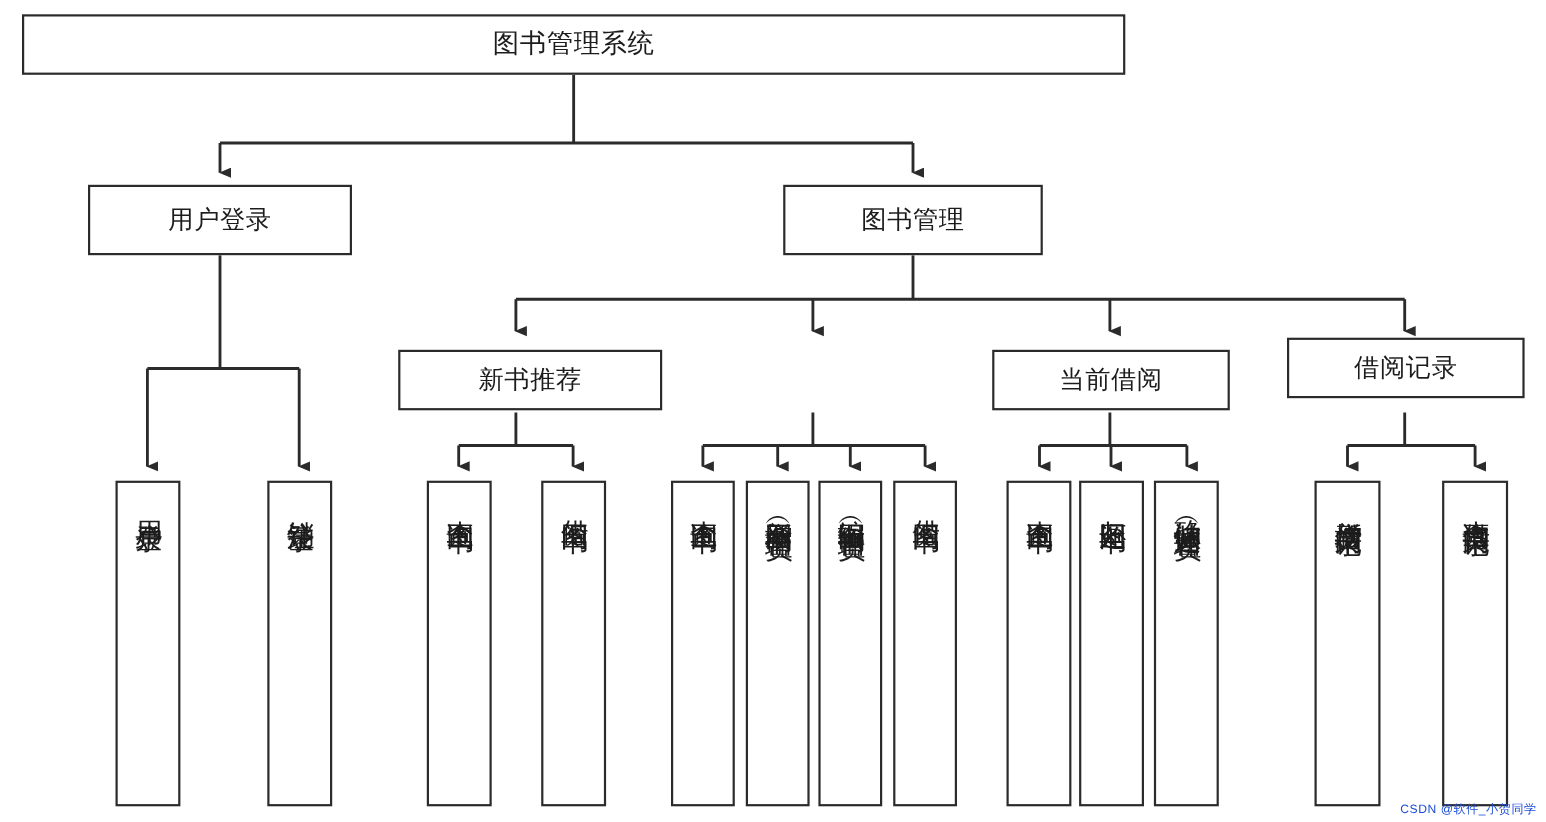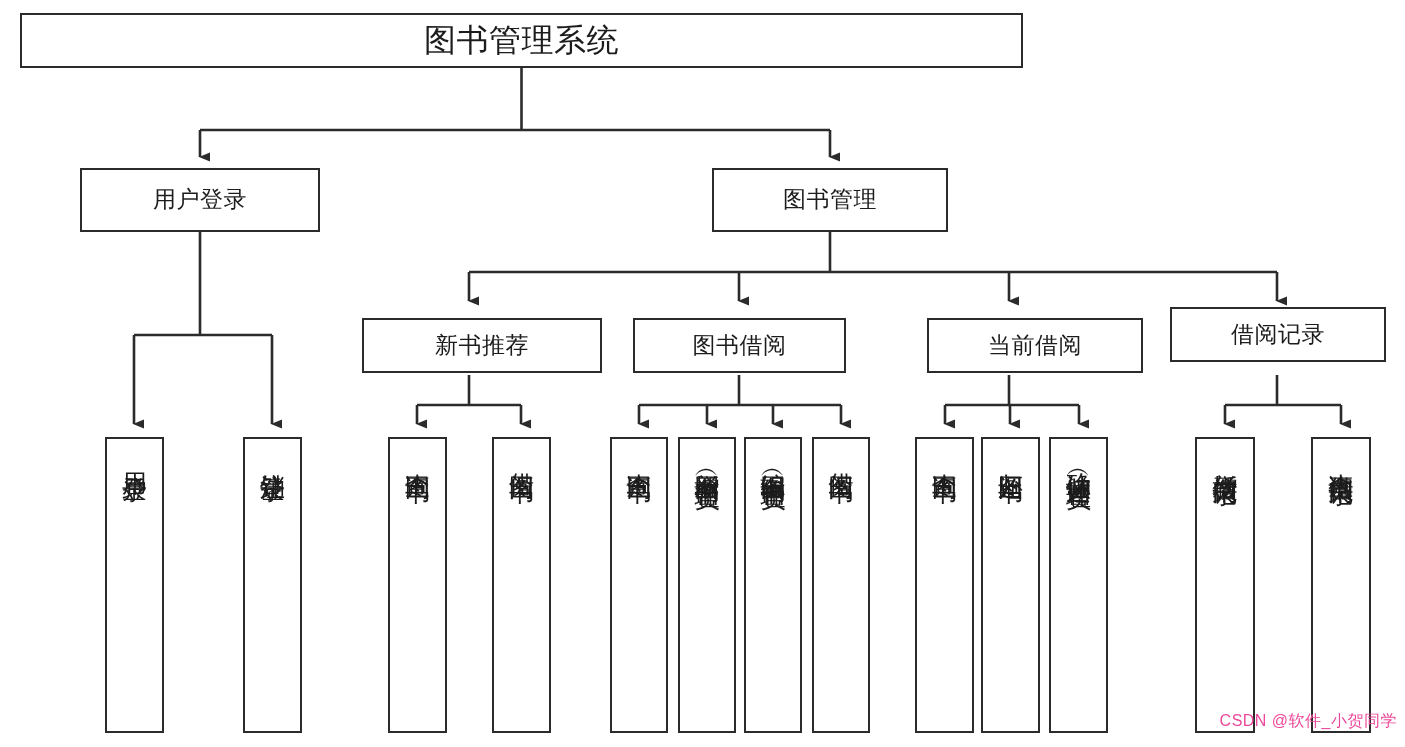--- a/index.html
+++ b/index.html
@@ -37,41 +37,41 @@
   .node .label {
     color: #1c1c1c;
     line-height: 1.18;
     letter-spacing: 0.5px;
     white-space: nowrap;
   }
   .node.horiz .label {
     font-size: 23px;
   }
   .node.horiz.root .label {
-    font-size: 32px;
+    font-size: 24px;
   }
   .node.vert {
     align-items: flex-start;
     justify-content: center;
     padding-top: 14px;
   }
   .node.vert .label {
     writing-mode: vertical-rl;
     text-orientation: upright;
     font-size: 25px;
     letter-spacing: 2px;
     line-height: 1;
     text-align: left;
   }
   .watermark {
     position: absolute;
     right: 8px;
-    bottom: 15px;
-    font-size: 16px;
-    color: #ec4899;
+    bottom: 4px;
+    font-size: 11px;
+    color: #1d4ed8;
     z-index: 5;
     white-space: nowrap;
     letter-spacing: 0.5px;
   }
 </style>
 </head>
 <body>
 
 <div id="canvas">
 
@@ -134,24 +134,21 @@
   <div class="node horiz" style="left:80px; top:168px; width:240px; height:64px;">
     <span class="label">用户登录</span>
   </div>
   <div class="node horiz" style="left:712px; top:168px; width:236px; height:64px;font-family:Liberation Serif, serif;">
     <span class="label">图书管理</span>
   </div>
 
   <div class="node horiz" style="left:362px; top:318px; width:240px; height:55px;">
     <span class="label">新书推荐</span>
   </div>
-  <div class="node horiz" style="left:633px; top:318px; width:213px; height:55px;">
-    <span class="label">图书借阅</span>
-  </div>
-  <div class="node horiz" style="left:902px; top:318px; width:216px; height:55px;margin-left:25px;">
+  <div class="node horiz" style="left:902px; top:318px; width:216px; height:55px;">
     <span class="label">当前借阅</span>
   </div>
   <div class="node horiz" style="left:1170px; top:307px; width:216px; height:55px;">
     <span class="label">借阅记录</span>
   </div>
 
   <div class="node vert" style="left:105px; top:437px; width:59px; height:296px;">
     <span class="label">用户登录</span>
   </div>
   <div class="node vert" style="left:243px; top:437px; width:59px; height:296px;">

